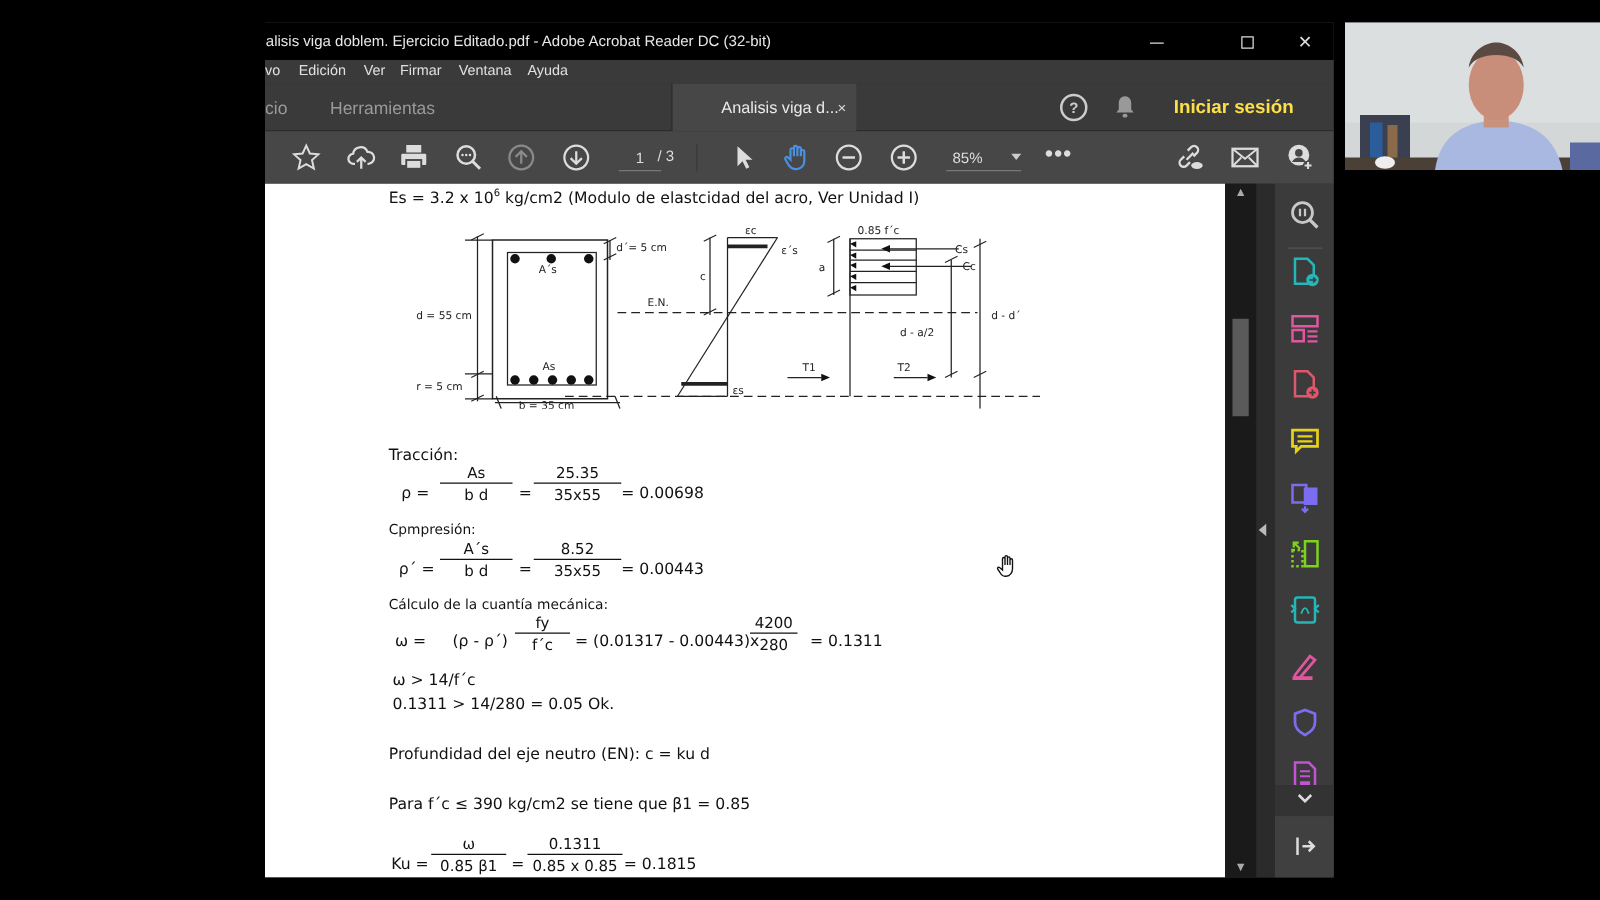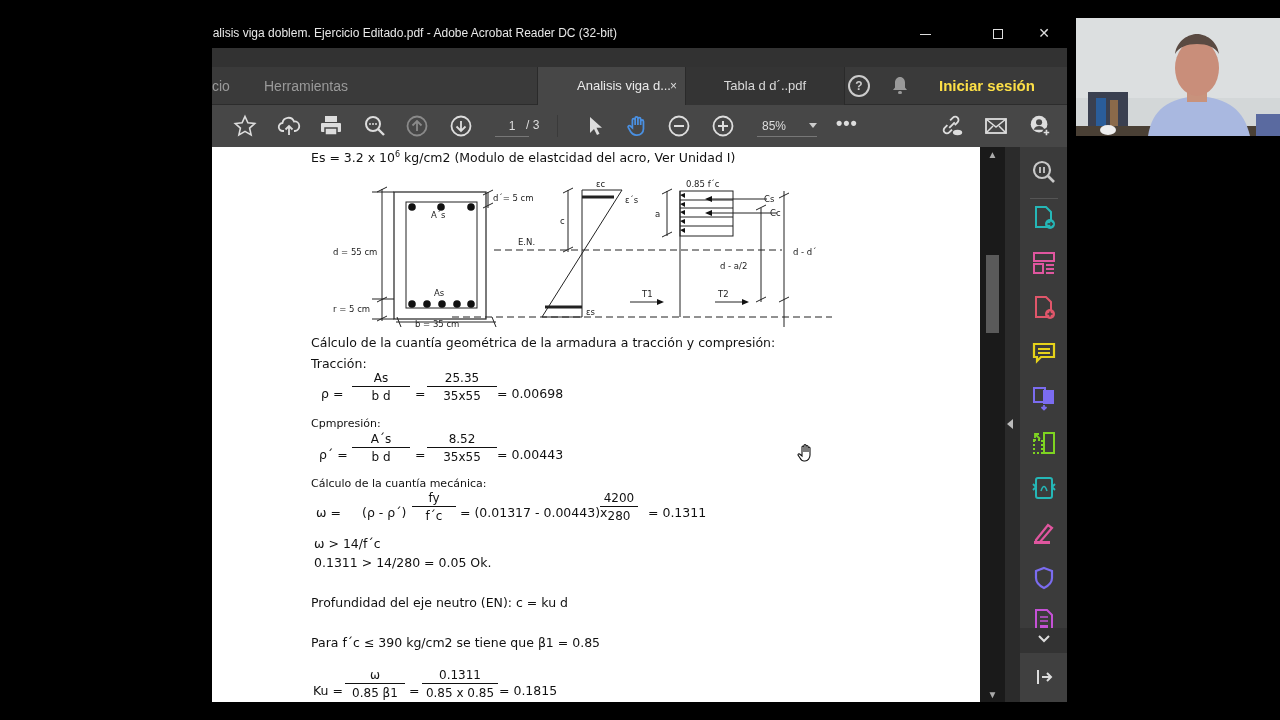--- a/index.html
+++ b/index.html
@@ -74,30 +74,35 @@
 
   <div class="window">
 
     <div class="titlebar">
       <span class="title">nalisis viga doblem. Ejercicio Editado.pdf - Adobe Acrobat Reader DC (32-bit)</span>
       <div class="winctl min" style="left:690px"><span class="minbar"></span></div>
       <div class="winctl max" style="left:763px"><span class="sq"></span></div>
       <div class="winctl close" style="left:809px"><span>✕</span></div>
     </div>
 
+    <div class="menubar">
+      <span style="left:0px">vo</span>
+      <span style="left:27px">Edición</span>
+      <span style="left:79px">Ver</span>
+      <span style="left:108px">Firmar</span>
+      <span style="left:155px">Ventana</span>
+      <span style="left:210px">Ayuda</span>
+    </div>
 
     <div class="tabbar">
       <div class="tab home">cio</div>
       <div class="tab tools">Herramientas</div>
       <div class="tab doc active" style="left:325px;width:148px;text-align:center;padding-left:25px">
         <span>Analisis viga d...</span>
         <span class="x">×</span>
-      </div>
-      <div class="tab doc" style="left:473px;width:160px;border-right:1px solid #2a2a2a">
-        <span>Tabla d d´..pdf</span>
       </div>
       <div class="tab-help">?</div>
       <div class="tab-bell">
         <svg width="16" height="20" viewBox="0 0 16 20">
             <path d="M8 1c-3 0-5 2.5-5 5.5v5L1 14h14l-2-2.5v-5C13 3.5 11 1 8 1z" fill="#999"></path>
             <rect x="6" y="15" width="4" height="3" rx="1.5" fill="#999"></rect>
           </svg>
       </div>
       <div class="signin">Iniciar sesión</div>
     </div>
@@ -293,21 +298,20 @@
             <text x="343" y="40">a</text>
             <text x="452" y="25">Cs</text>
             <text x="458" y="39">Cc</text>
             <text x="330" y="120">T1</text>
             <text x="406" y="120">T2</text>
             <text x="408" y="92">d - a/2</text>
             <text x="481" y="78">d - d´</text>
           </g>
         </svg>
 
-        <div class="ptext" style="left:99px;top:188px">Cálculo de la cuantía geométrica de la armadura a tracción y compresión:</div>
         <div class="ptext" style="left:99px;top:209px">Tracción:</div>
 
         <div class="ptext" style="left:109px;top:239px">ρ  =</div>
         <div class="frac" style="left:140px;top:224px;width:58px">
             <span class="num">As</span>
             <span class="den">b d</span>
           </div>
         <div class="ptext" style="left:203px;top:239px">=</div>
         <div class="frac" style="left:215px;top:224px;width:70px">
             <span class="num">25.35</span>

